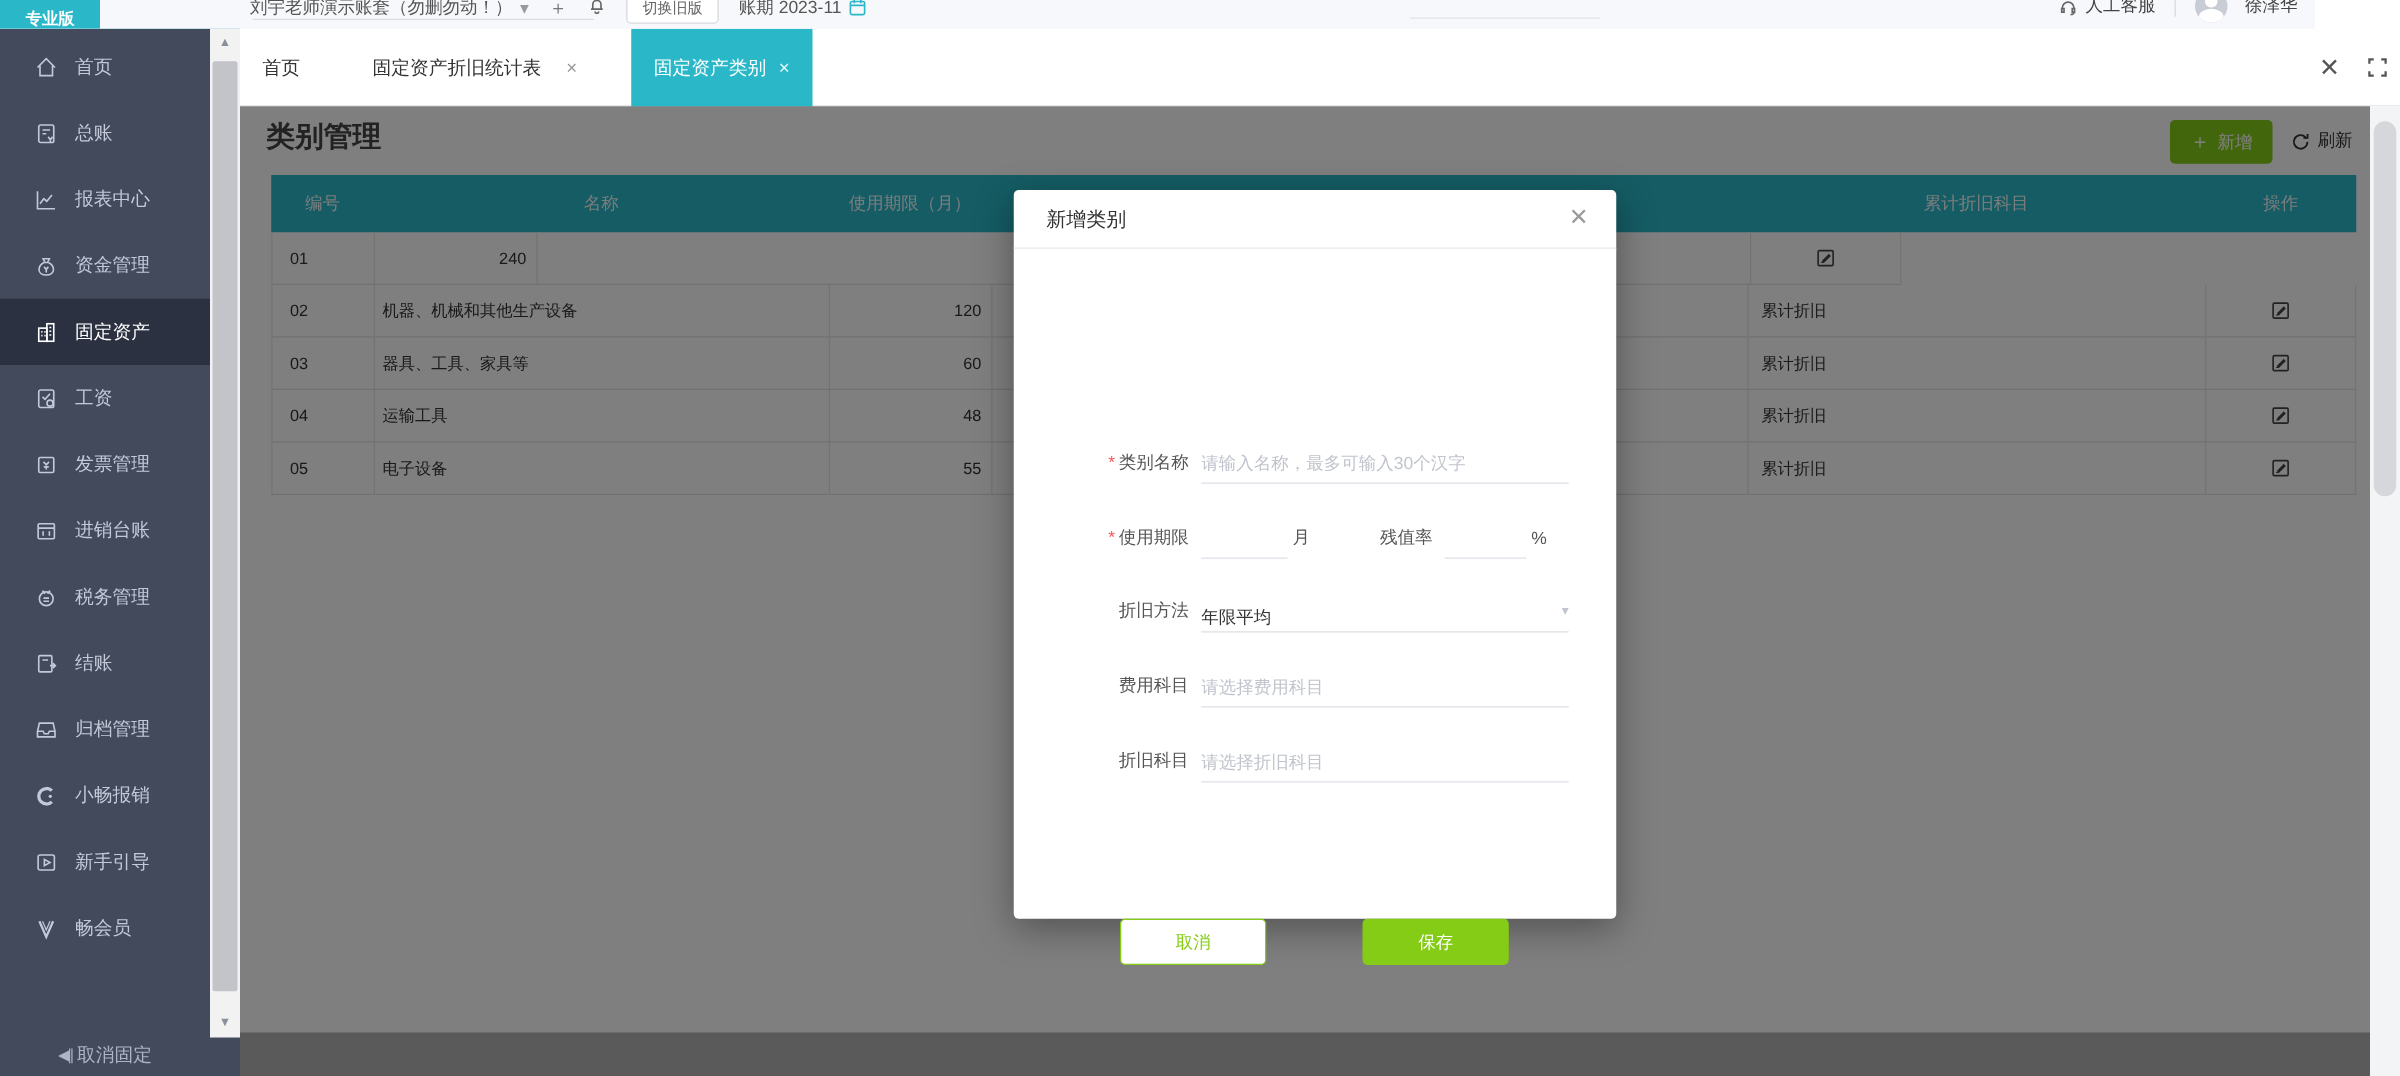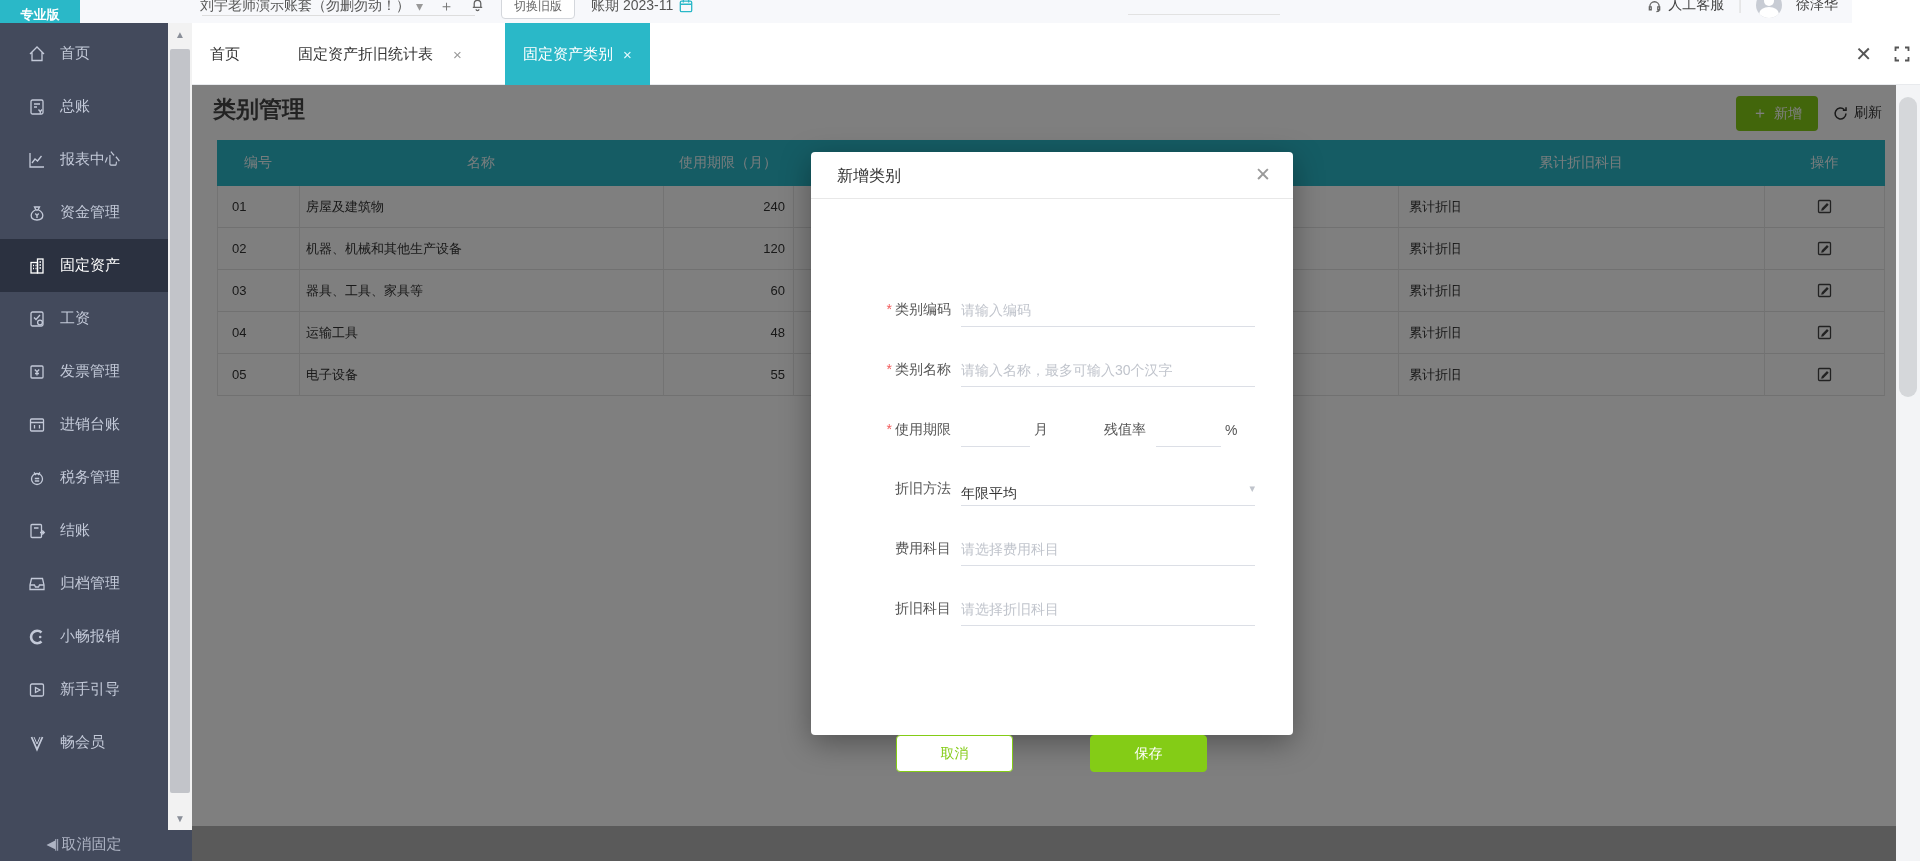--- a/index.html
+++ b/index.html
@@ -307,21 +307,20 @@
         <div class="c1">编号</div>
         <div class="c2">名称</div>
         <div class="c3">使用期限（月）</div>
         <div class="c4"></div>
         <div class="c5">累计折旧科目</div>
         <div class="c6">操作</div>
       </div>
 
       <div class="trow">
         <div class="c1 cell-code">01</div>
-        <div class="c2 cell-name">房屋及建筑物</div>
         <div class="c3 cell-months">240</div>
         <div class="c4"></div>
         <div class="c5 cell-account">累计折旧</div>
         <div class="c6 cell-action">
           <span class="edit-ic"><svg viewBox="0 0 15 15">
                 <rect x="1.5" y="1.5" width="12" height="12" rx="1"></rect>
                 <path d="M5 10l5-5M10 5l.8.8-5 5H5z"></path>
               </svg></span>
         </div>
       </div>
@@ -388,26 +387,20 @@
 
   <div id="overlay" class="abs"></div>
 
   <div id="modal" class="abs">
     <div class="m-head">
       <span class="m-title">新增类别</span>
       <span class="m-close">✕</span>
     </div>
 
 
-    <div class="m-field" style="top:141px;">
-      <div class="m-label"><span class="req">*</span><span>类别编码</span></div>
-      <div class="m-input-wrap">
-          <input placeholder="请输入编码" style="">
-        </div>
-    </div>
 
     <div class="m-field" style="top:201px;">
       <div class="m-label"><span class="req">*</span><span>类别名称</span></div>
       <div class="m-input-wrap">
           <input placeholder="请输入名称，最多可输入30个汉字" style="">
         </div>
     </div>
 
     <div class="m-field" style="top:261px;">
       <div class="m-label"><span class="req">*</span><span>使用期限</span></div>

